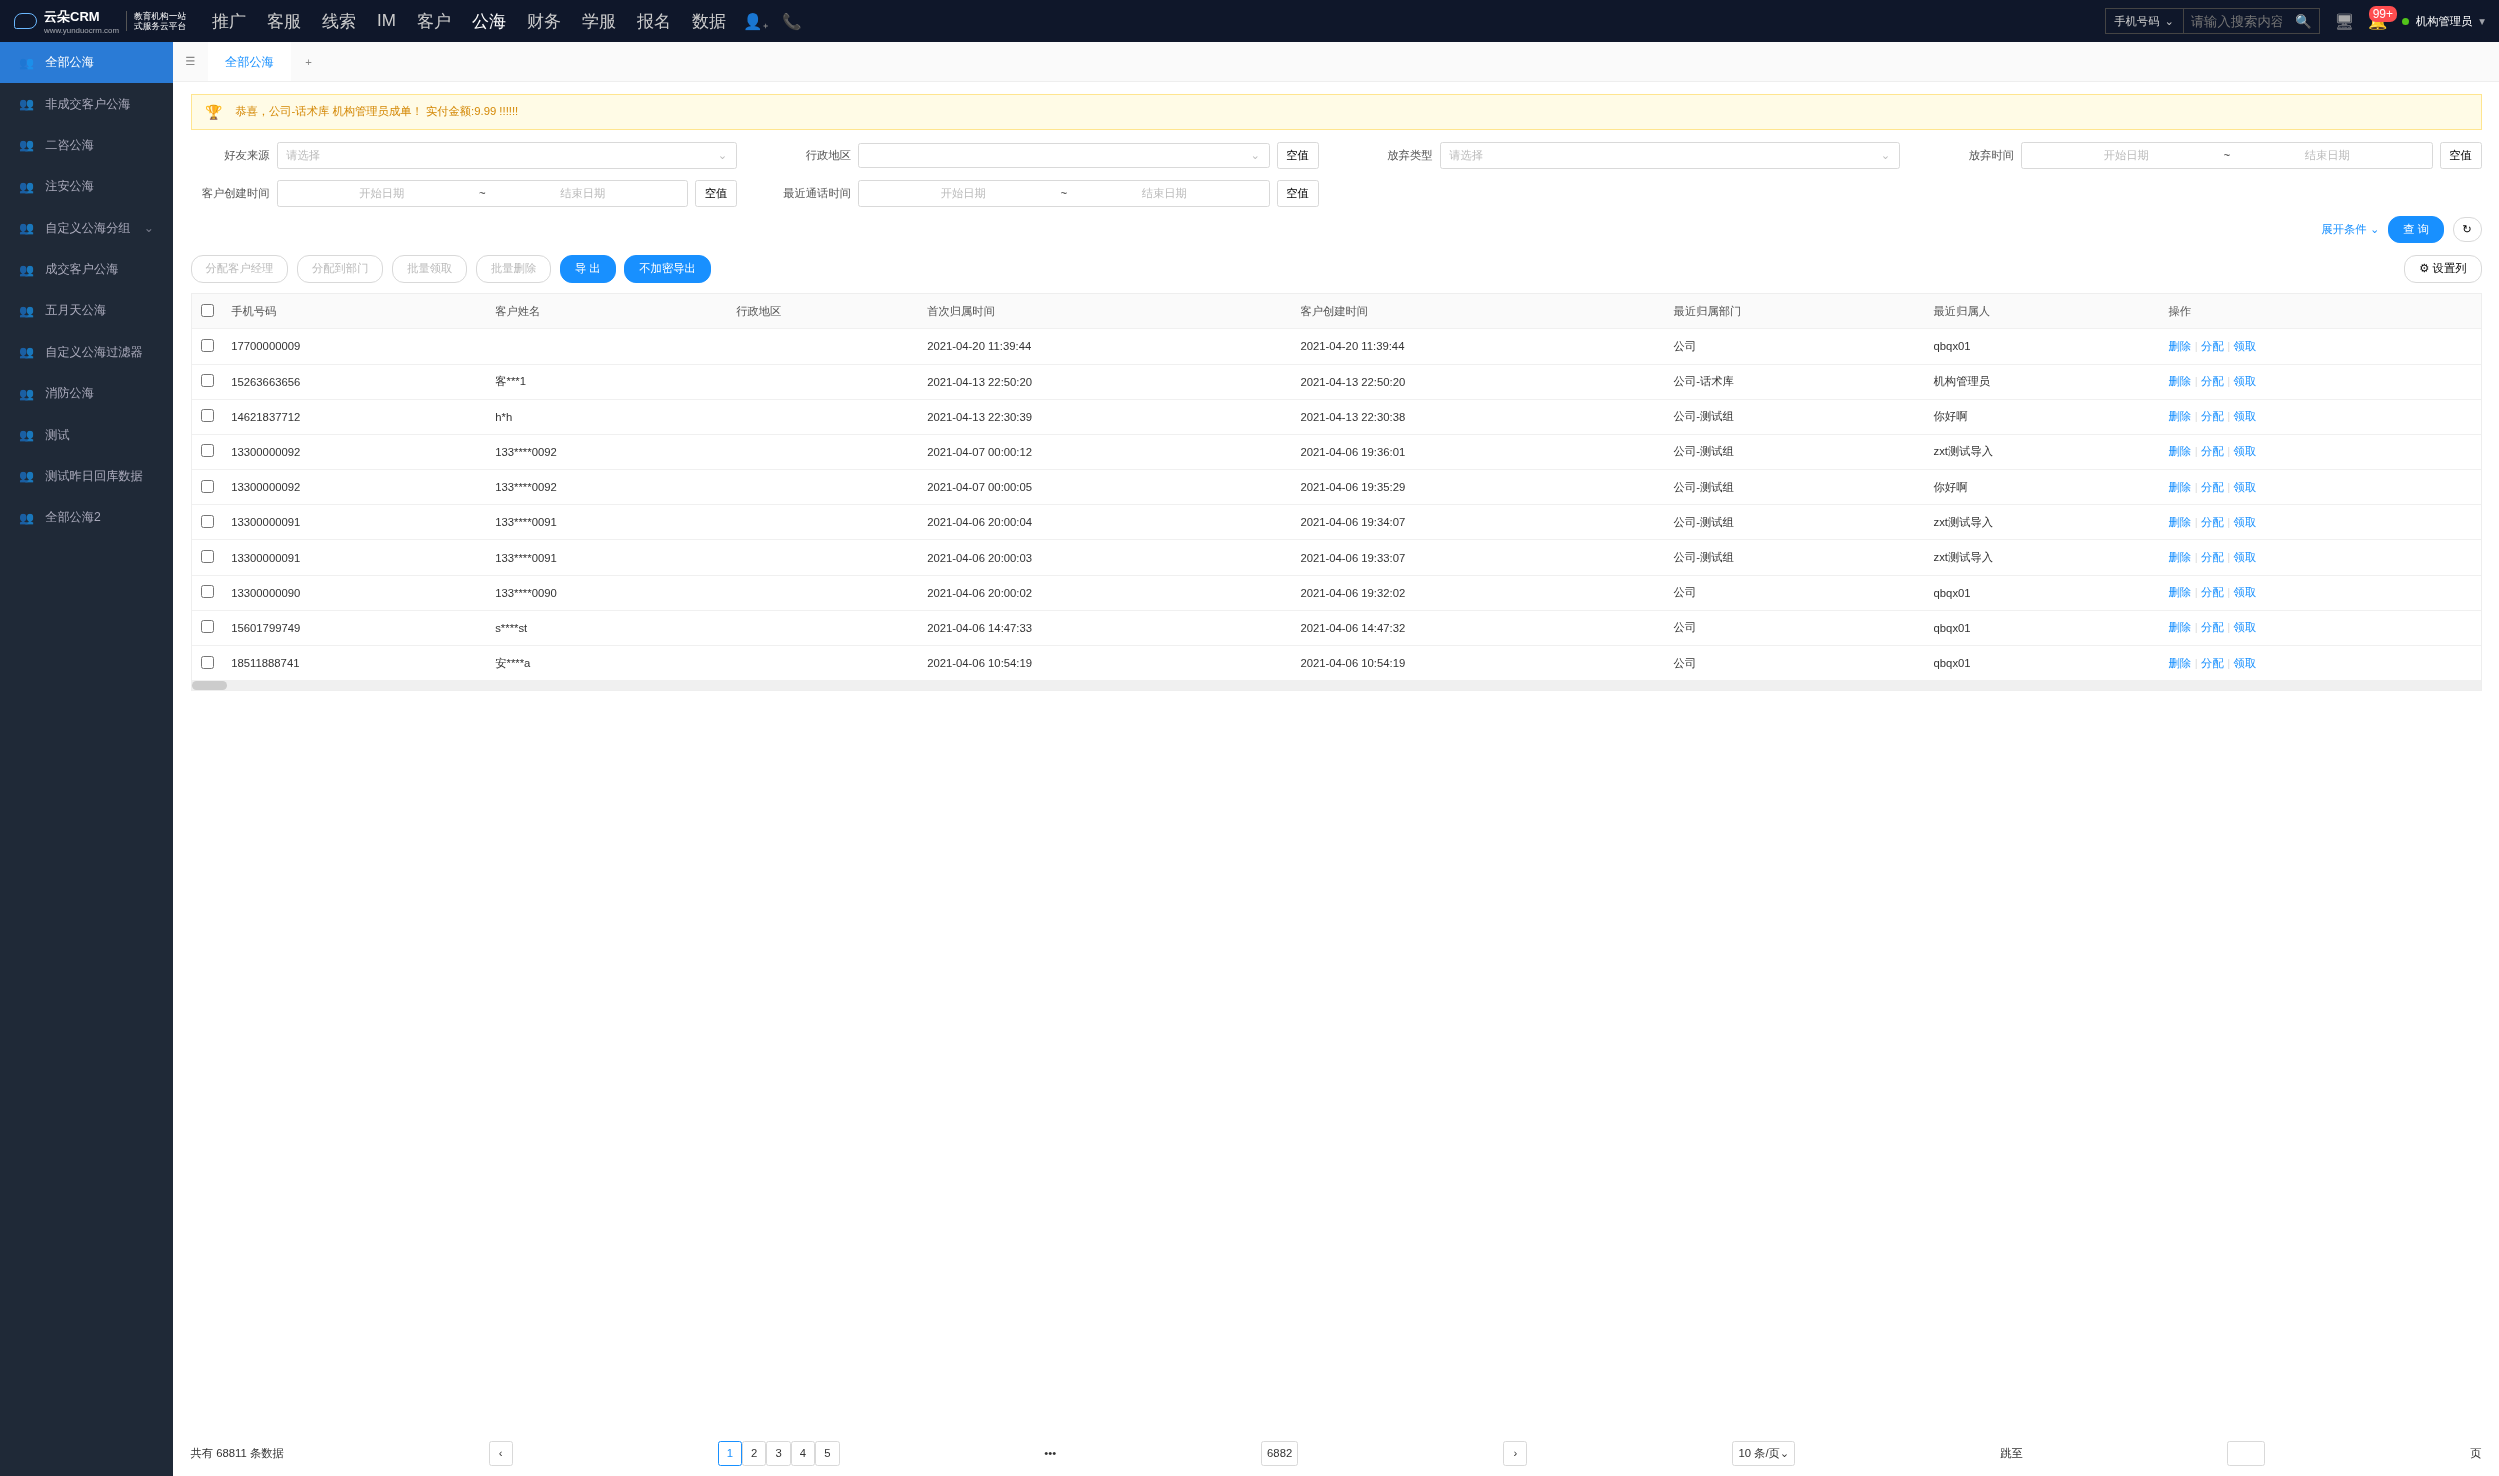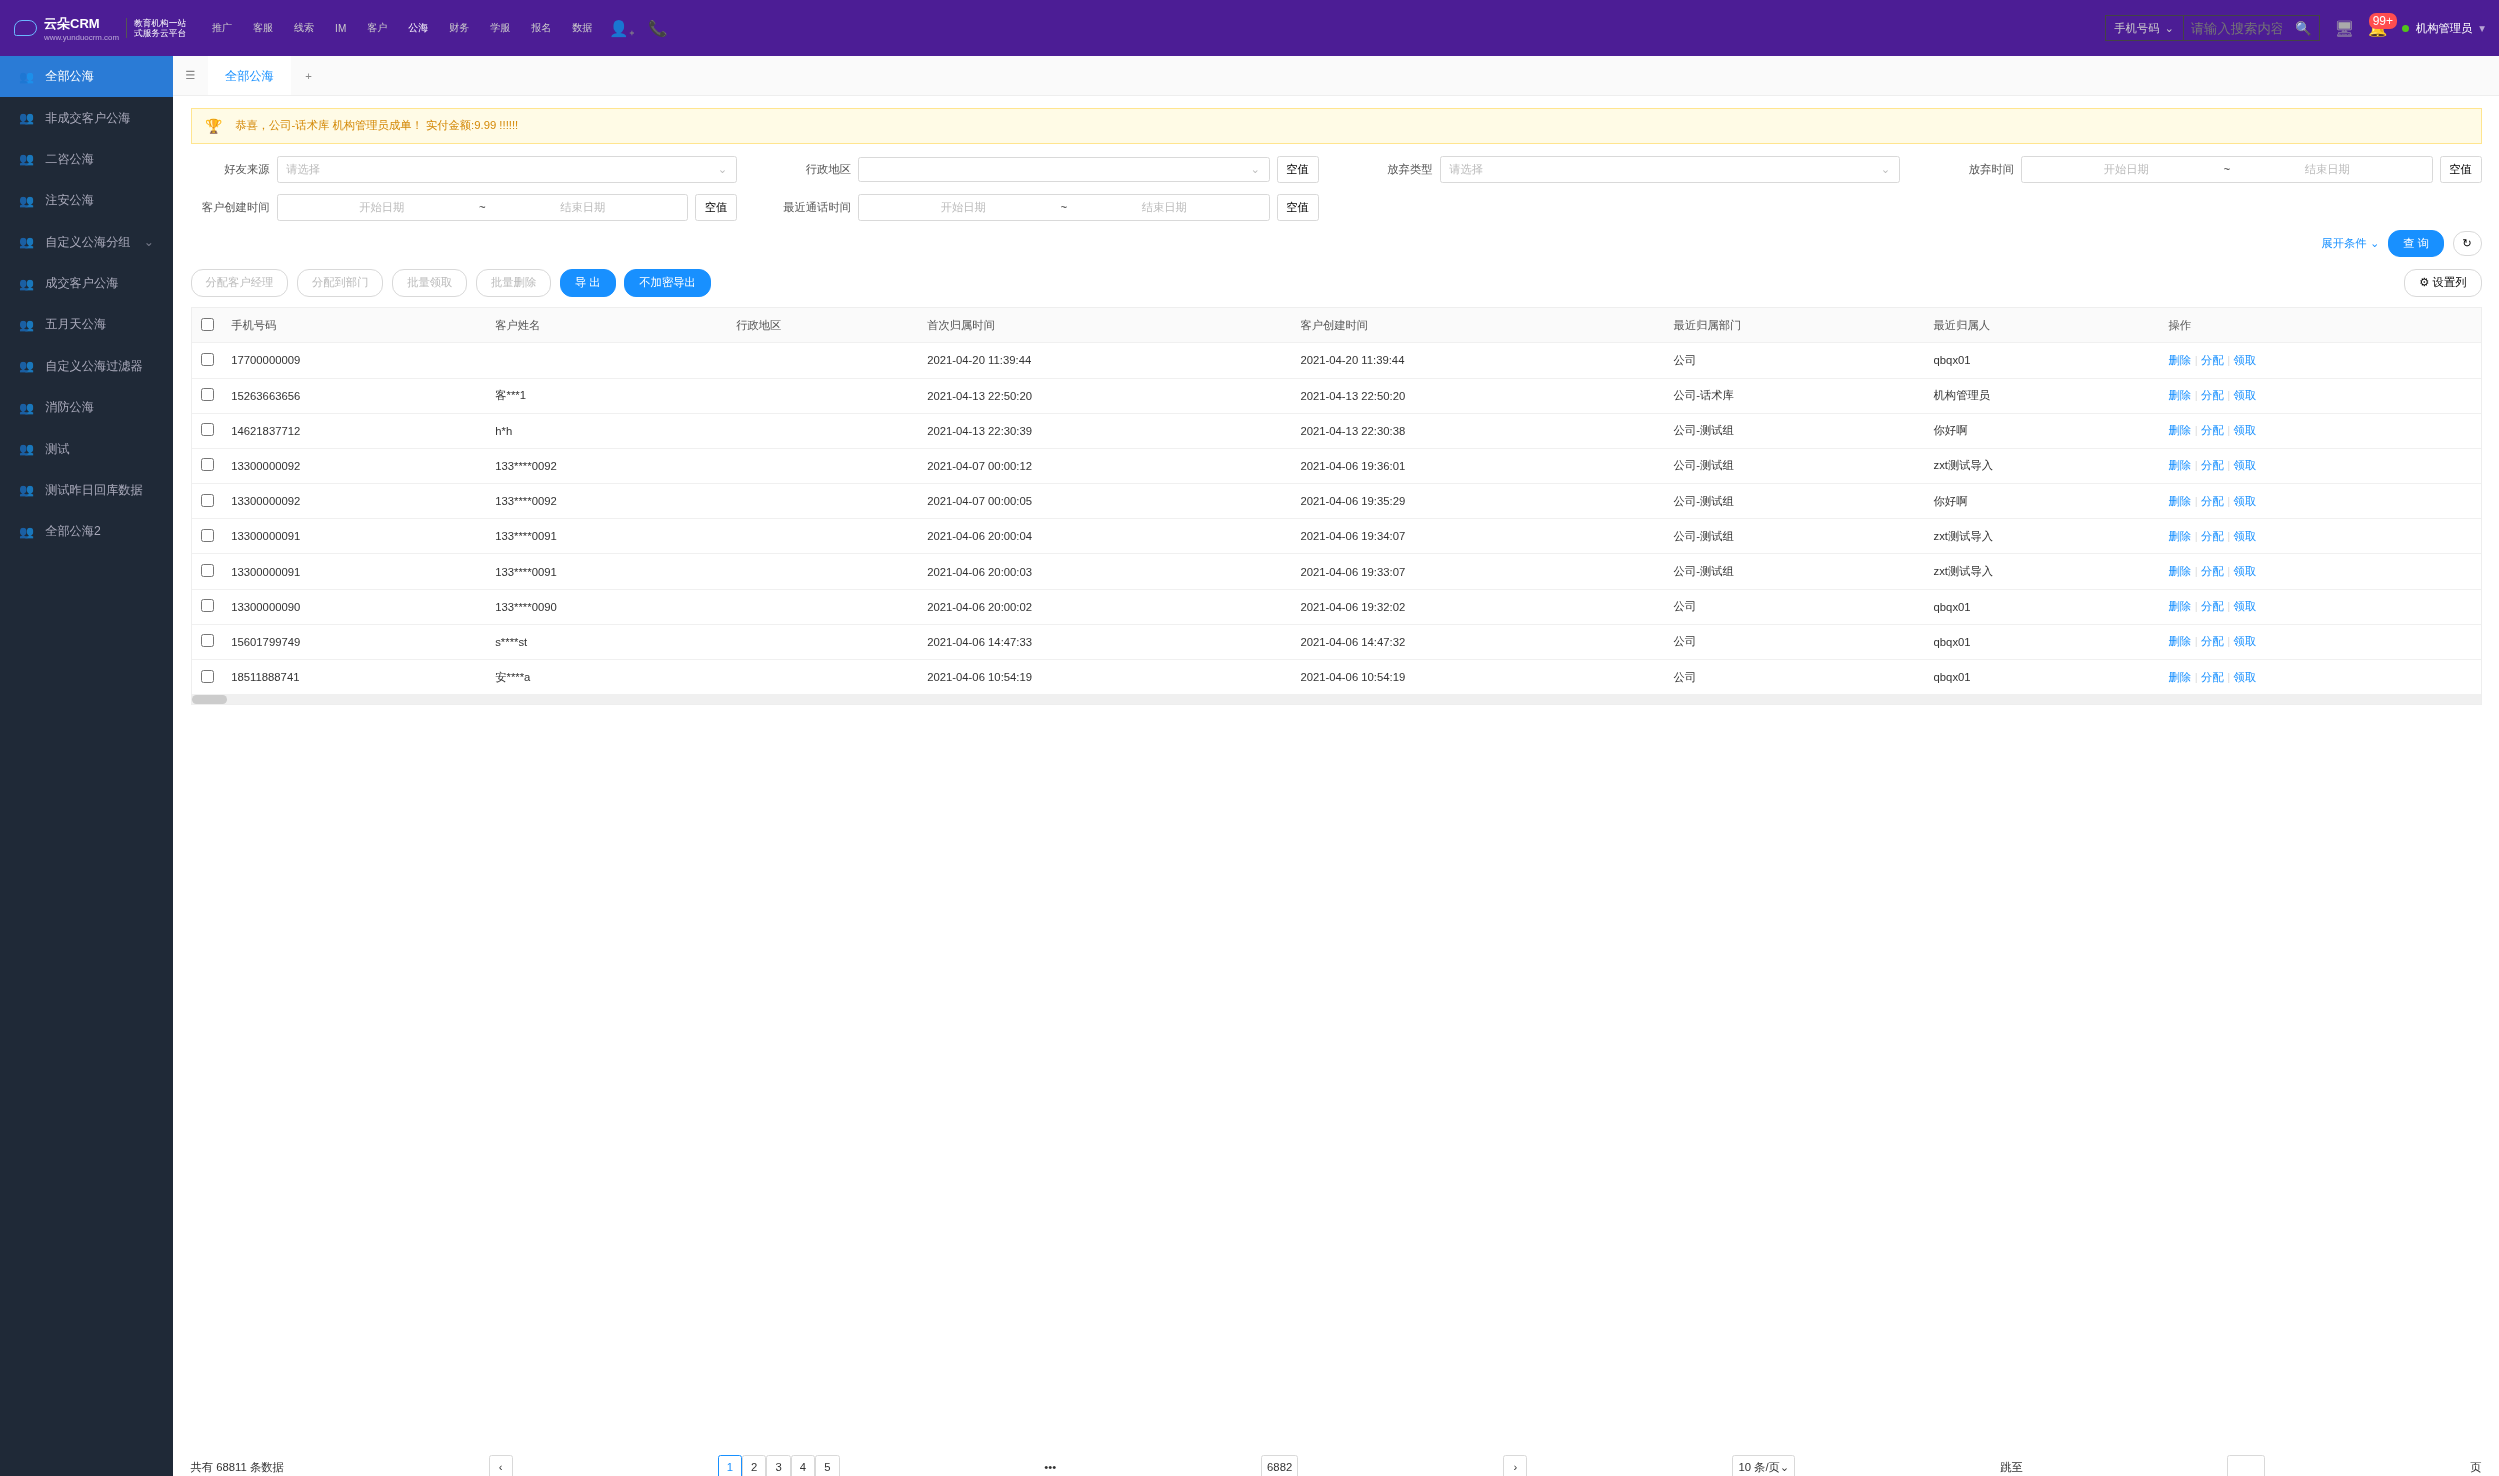--- a/index.html
+++ b/index.html
@@ -1,25 +1,25 @@
 <!DOCTYPE html>
 <html style="font-size:14px"><head>
 <meta charset="utf-8">
 <style>
 * { box-sizing: border-box; margin: 0; padding: 0; }
 body { font-family: -apple-system, "Microsoft YaHei", sans-serif; font-size: 11.3px; color: #333; background: #f5f5f5; }
 
 
-.header { height: 56px; background: #4c1d95; display: flex; align-items: center; color: #fff; padding: 0 14px; }
+.header { height: 42px; background: #0f172a; display: flex; align-items: center; color: #fff; padding: 0 14px; }
 .logo { display: flex; align-items: center; gap: 7px; margin-right: 26px; }
 .logo-icon { width: 23px; height: 15.7px; border: 1.7px solid #6bb8ff; border-radius: 8.7px 8.7px 8.7px 2.6px; position: relative; }
 .logo-text { font-size: 13px; font-weight: bold; }
 .logo-sub { font-size: 8.7px; line-height: 1.2; border-left: 0.9px solid #555; padding-left: 7px; }
 .nav { display: flex; gap: 21px; align-items: center; }
-.nav-item { color: #ccc; cursor: pointer; font-size: 10px; }
+.nav-item { color: #ccc; cursor: pointer; font-size: 17px; }
 .nav-item.active { color: #fff; font-weight: 500; }
 .nav-icon { color: #888; font-size: 15.7px; cursor: pointer; }
 .header-right { margin-left: auto; display: flex; align-items: center; gap: 14px; }
 .search-group { display: flex; border: 0.9px solid #444; }
 .search-select { background: transparent; color: #ccc; padding: 4.4px 8.7px; border-right: 0.9px solid #444; cursor: pointer; display: flex; align-items: center; gap: 5.2px; }
 .search-input { background: transparent; border: none; color: #ccc; padding: 4.4px 7px; width: 105px; outline: none; text-align: center; }
 .search-btn { background: transparent; border: none; color: #888; padding: 0 7px; cursor: pointer; }
 .header-icon { color: #aaa; font-size: 15.7px; cursor: pointer; position: relative; }
 .badge { position: absolute; top: -5.2px; right: -8.7px; background: #ff4d4f; color: #fff; font-size: 12px; padding: 0.9px 3.5px; border-radius: 7px; }
 .user-menu { display: flex; align-items: center; gap: 7px; cursor: pointer; }

